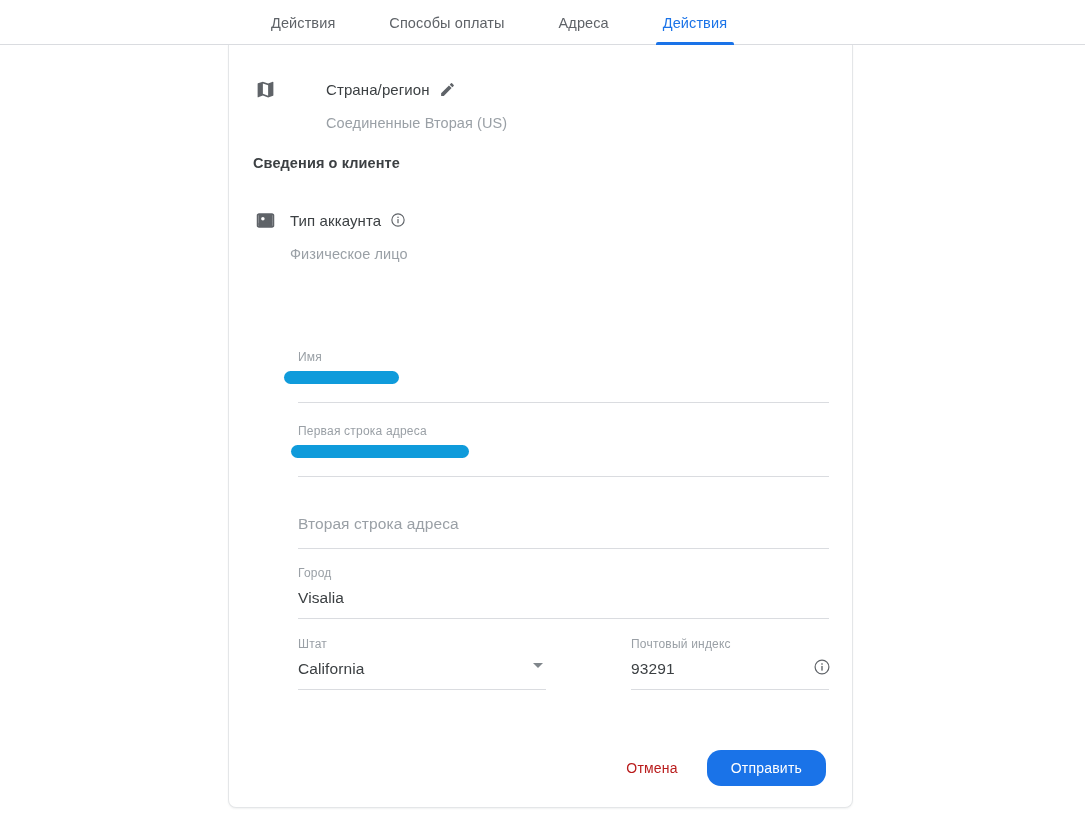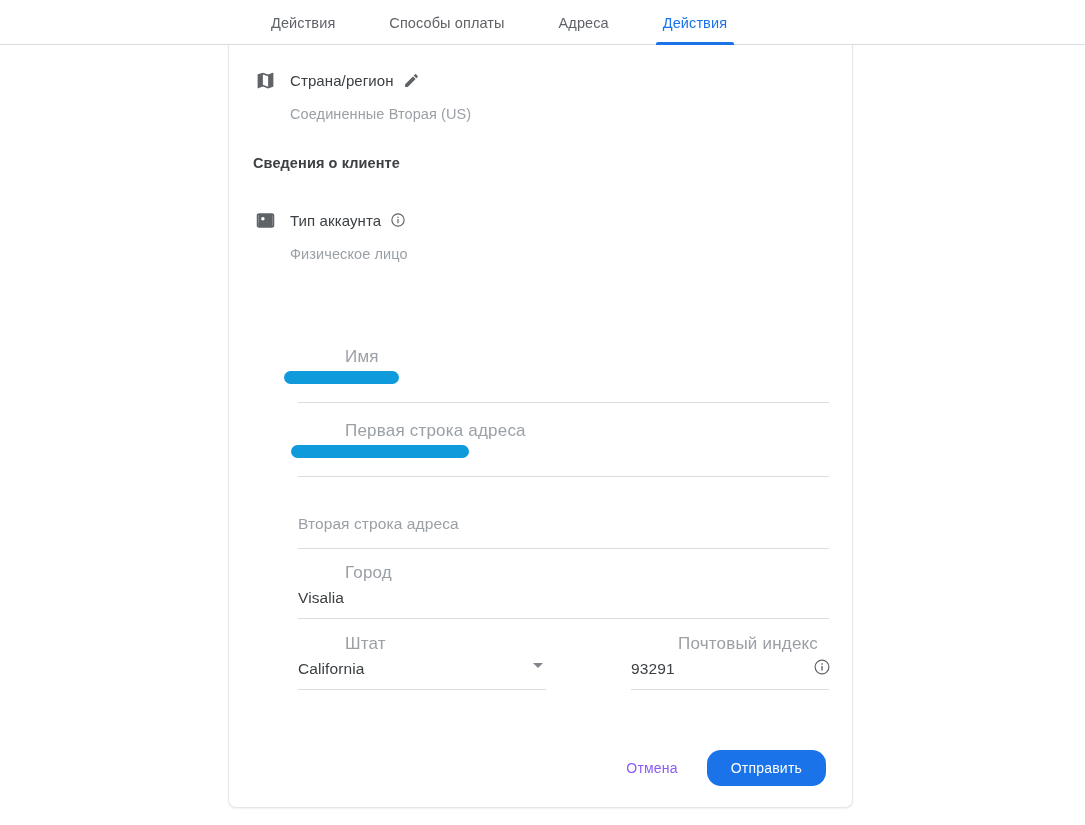--- a/index.html
+++ b/index.html
@@ -133,26 +133,25 @@
   .ico-gray path, .ico-gray polygon { fill: #5f6368; }
   .info-ico { cursor: pointer; }
   .edit-ico { cursor: pointer; }
 
   
   .field {
     position: absolute;
     box-sizing: border-box;
   }
   .field-label {
-    font-size: 17px;
+    font-size: 12px;
     color: #9aa0a6;
     letter-spacing: .2px;
     line-height: 14px;
     height: 14px;
-    margin-left: 47px;
   }
   .field-value {
     font-size: 15.5px;
     color: #3c4043;
     line-height: 24px;
     height: 24px;
     margin-top: 6px;
     letter-spacing: .1px;
     background: transparent;
     border: none;
@@ -209,21 +208,21 @@
   
   .actions {
     position: absolute;
     right: 26px;
     top: 705px;
     display: flex;
     align-items: center;
     gap: 13px;
   }
   .btn-text {
-    color: #8b5cf6;
+    color: #b91c1c;
     font-size: 14px;
     font-weight: 500;
     letter-spacing: .2px;
     padding: 10px 16px;
     border: none;
     background: transparent;
     border-radius: 4px;
     cursor: pointer;
     font-family: "Liberation Sans", sans-serif;
   }
@@ -259,21 +258,21 @@
     <div class="tab active">
       <span>Действия</span>
       <span class="tab-underline"></span>
     </div>
   </div>
 </div>
 
 <div class="card">
   <div class="card-inner">
 
-    <div class="row" style="left:24px; top:23px;">
+    <div class="row" style="left:24px; top:32px;gap:36px;">
       <span class="row-icon">
         <svg width="21" height="21" viewBox="0 0 24 24" class="ico-gray" aria-hidden="true">
           <path d="M20.5 3l-.16.03L15 5.1 9 3 3.36 4.9c-.21.07-.36.25-.36.48V20.5c0 .28.22.5.5.5l.16-.03L9 18.9l6 2.1 5.64-1.9c.21-.07.36-.25.36-.48V3.5c0-.28-.22-.5-.5-.5zM15 19l-6-2.11V5l6 2.11V19z"></path>
         </svg>
       </span>
       <div class="row-body">
         <div class="row-title-line">
           <span class="row-title">Страна/регион</span>
           <span class="edit-ico">
             <svg width="17" height="17" viewBox="0 0 24 24" class="ico-gray" aria-hidden="true">

